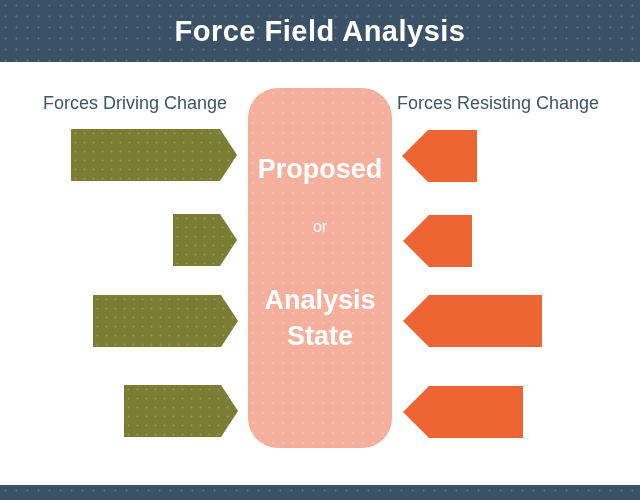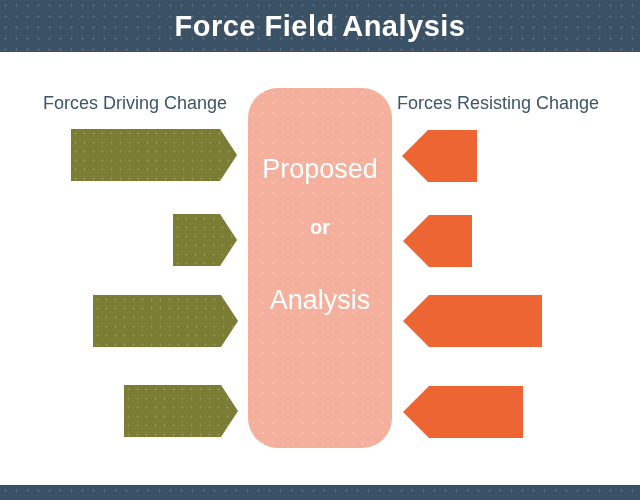--- a/index.html
+++ b/index.html
@@ -15,21 +15,21 @@
     font-family:"Liberation Sans", sans-serif;
     background:#ffffff;
   }
   .stage{
     position:relative;
     width:640px;height:500px;
     background:#ffffff;
     overflow:hidden;
   }
   .topbar{
-    position:absolute;left:0;top:0;width:640px;height:52px;
+    position:absolute;left:0;top:0;width:640px;height:62px;
     background-color:var(--header);
     background-image:radial-gradient(rgba(255,255,255,0.13) 1px, rgba(0,0,0,0) 1.4px);
     background-size:11px 11px;
     display:flex;align-items:center;justify-content:center;
   }
   .topbar h1{
     color:var(--title-text);
     font-size:29px;
     font-weight:bold;
     letter-spacing:0.5px;
@@ -56,27 +56,26 @@
     background-color:var(--pink);
     background-image:radial-gradient(rgba(255,255,255,0.16) 0.8px, rgba(0,0,0,0) 1.3px);
     background-size:10px 10px;
     color:#ffffff;
     text-align:center;
     padding-top:63px;
   }
   .center-box .big{
     font-size:27px;
     line-height:36px;
-    font-weight:normal;
+    font-weight:bold;
   }
   .center-box .or{
-    font-size:20px;
+    font-size:16px;
     line-height:24px;
     margin-top:28px;
-    font-weight:bold;
   }
   .center-box .present{margin-top:43px;}
   .arrow{position:absolute;}
   .arrow.right{
     background-color:var(--driving);
     background-image:radial-gradient(rgba(255,255,255,0.20) 0.8px, rgba(0,0,0,0) 1.2px);
     background-size:9px 9px;
     clip-path:polygon(0 0, calc(100% - 17px) 0, 100% 50%, calc(100% - 17px) 100%, 0 100%);
   }
   .arrow.left{
@@ -107,17 +106,18 @@
       <div class="arrow left" style="left: 402px; top: 130px; width: 75px; height: 52px;"></div>
       <div class="arrow left" style="left: 403px; top: 215px; width: 69px; height: 52px;"></div>
       <div class="arrow left" style="left: 403px; top: 295px; width: 139px; height: 52px;"></div>
       <div class="arrow left" style="left: 403px; top: 386px; width: 120px; height: 52px;"></div>
     </div>
 
   <div class="center-box">
     <div class="big">Proposed</div>
     <div class="or">or</div>
     <div class="big present">Analysis</div>
+    <div class="big">State</div>
   </div>
 
   <footer class="bottombar"></footer>
 
 </div>
 
 </body></html>

